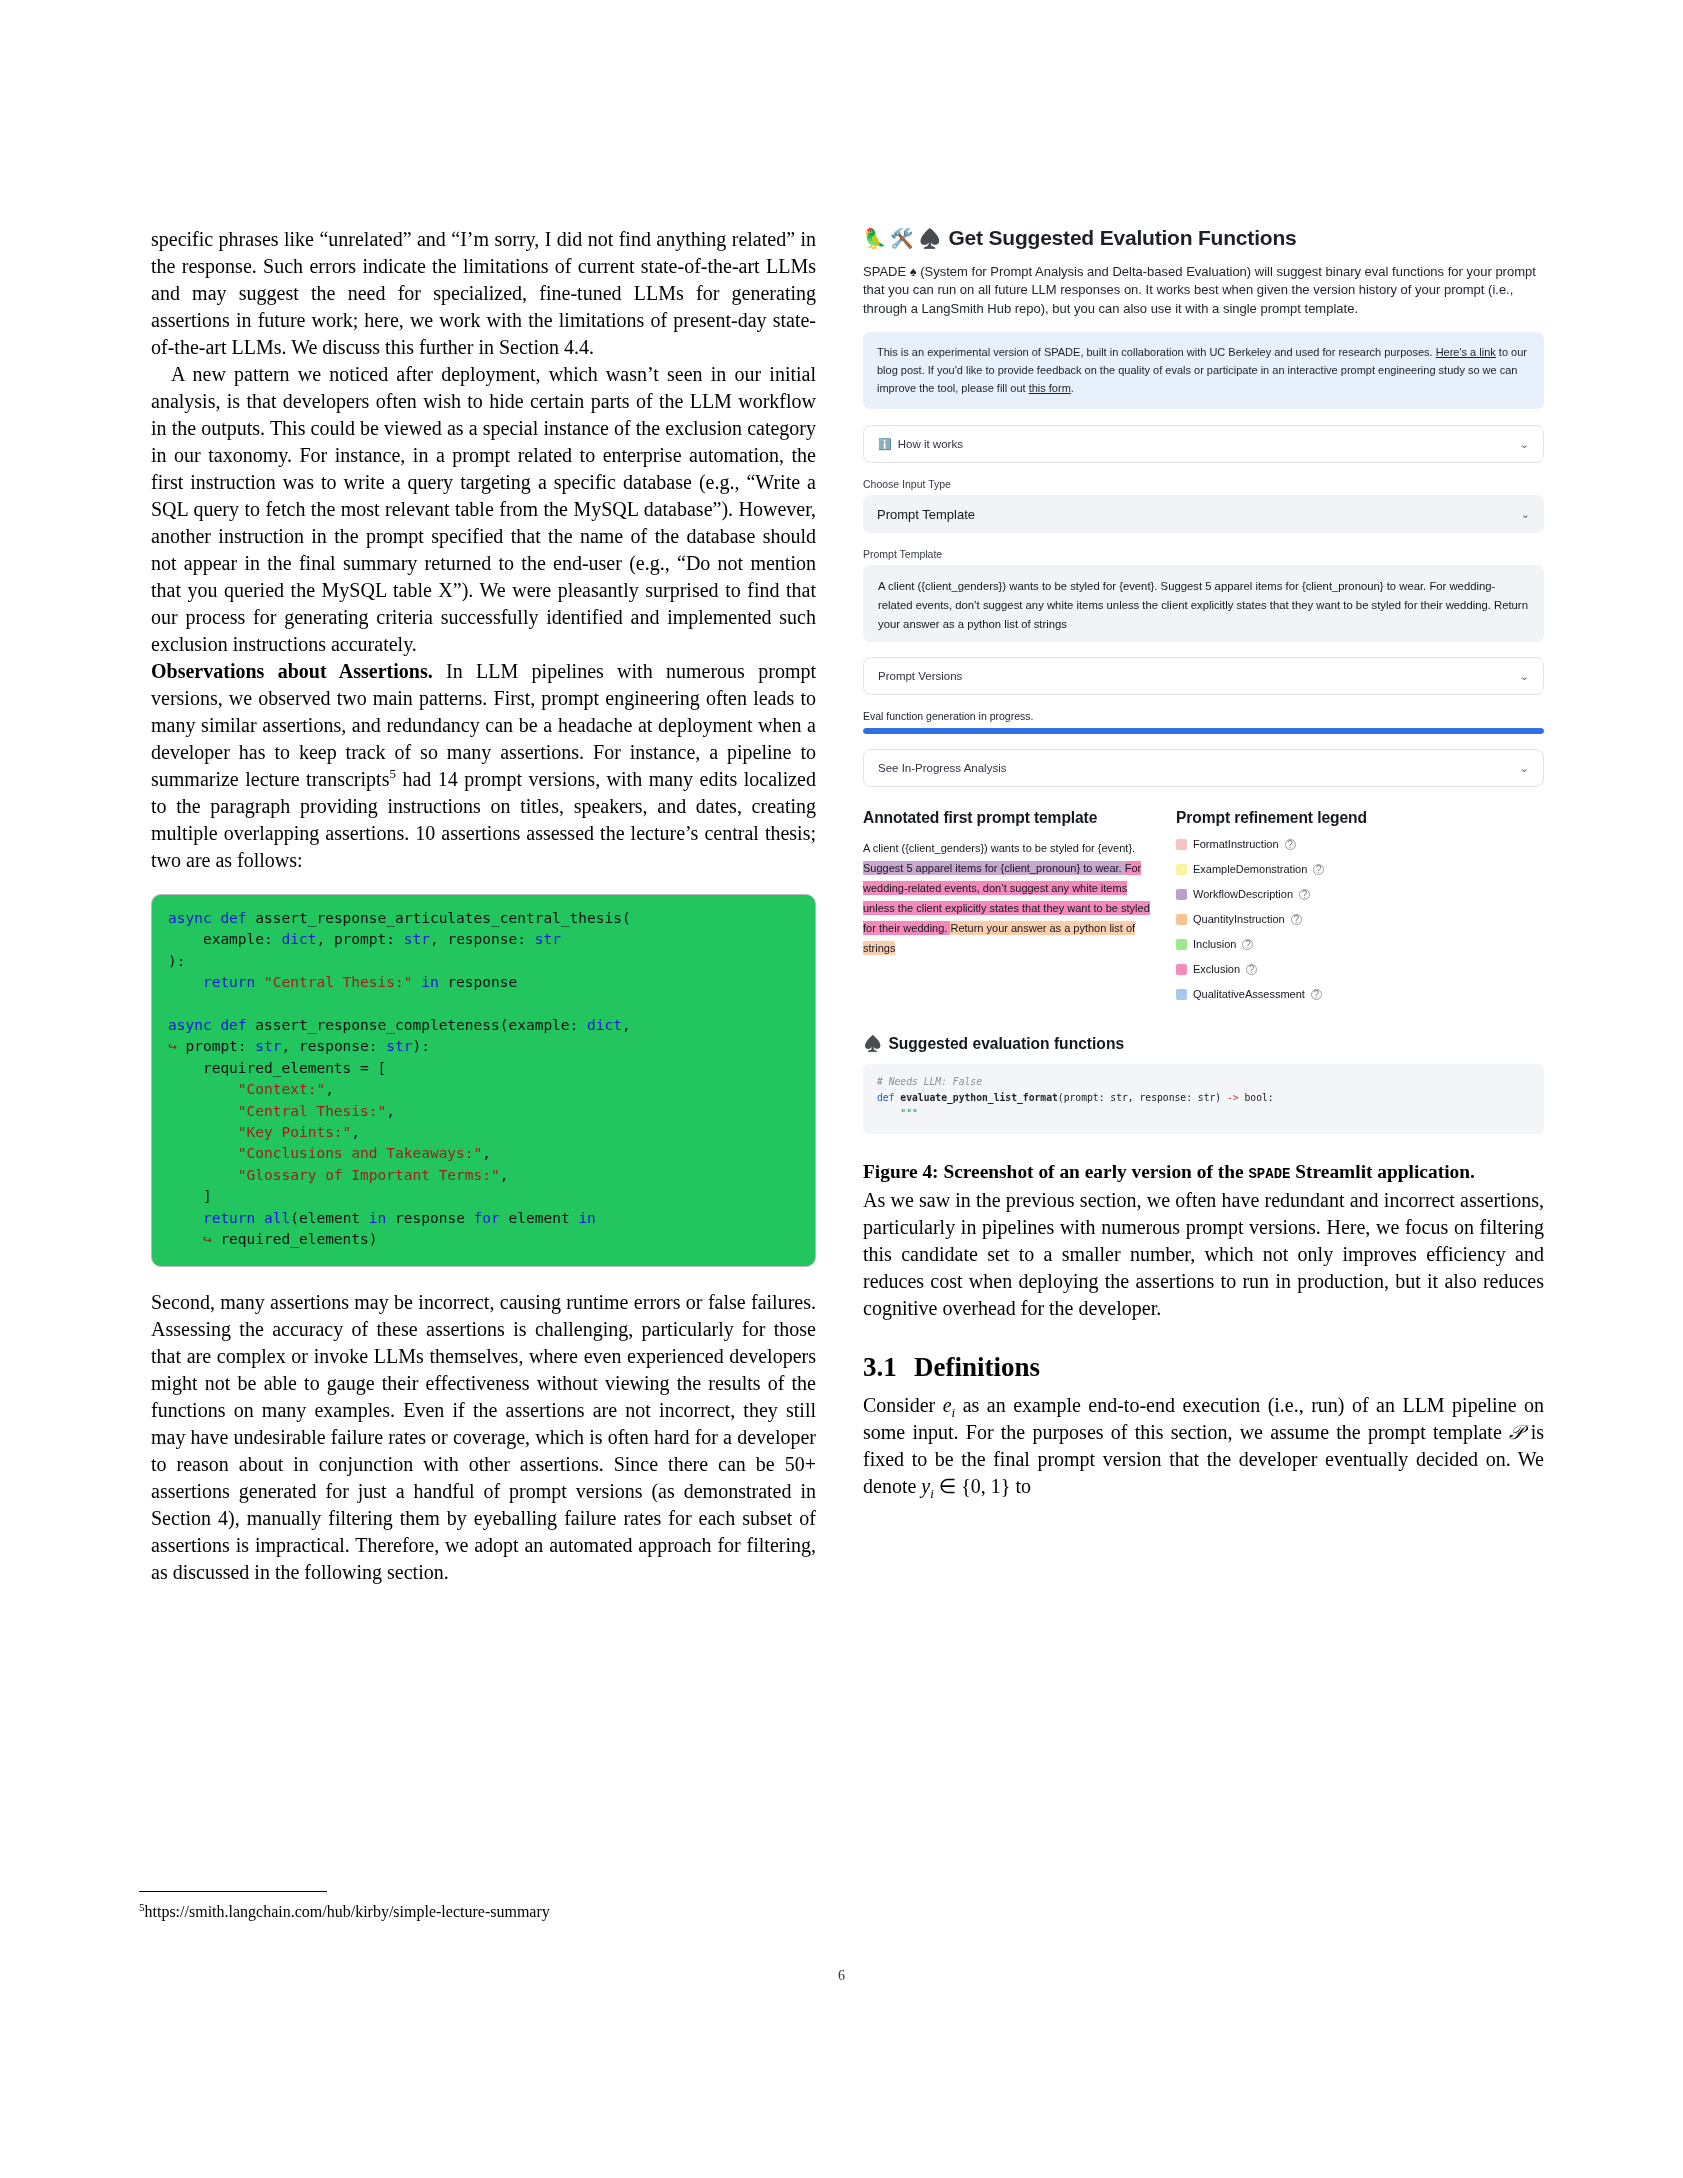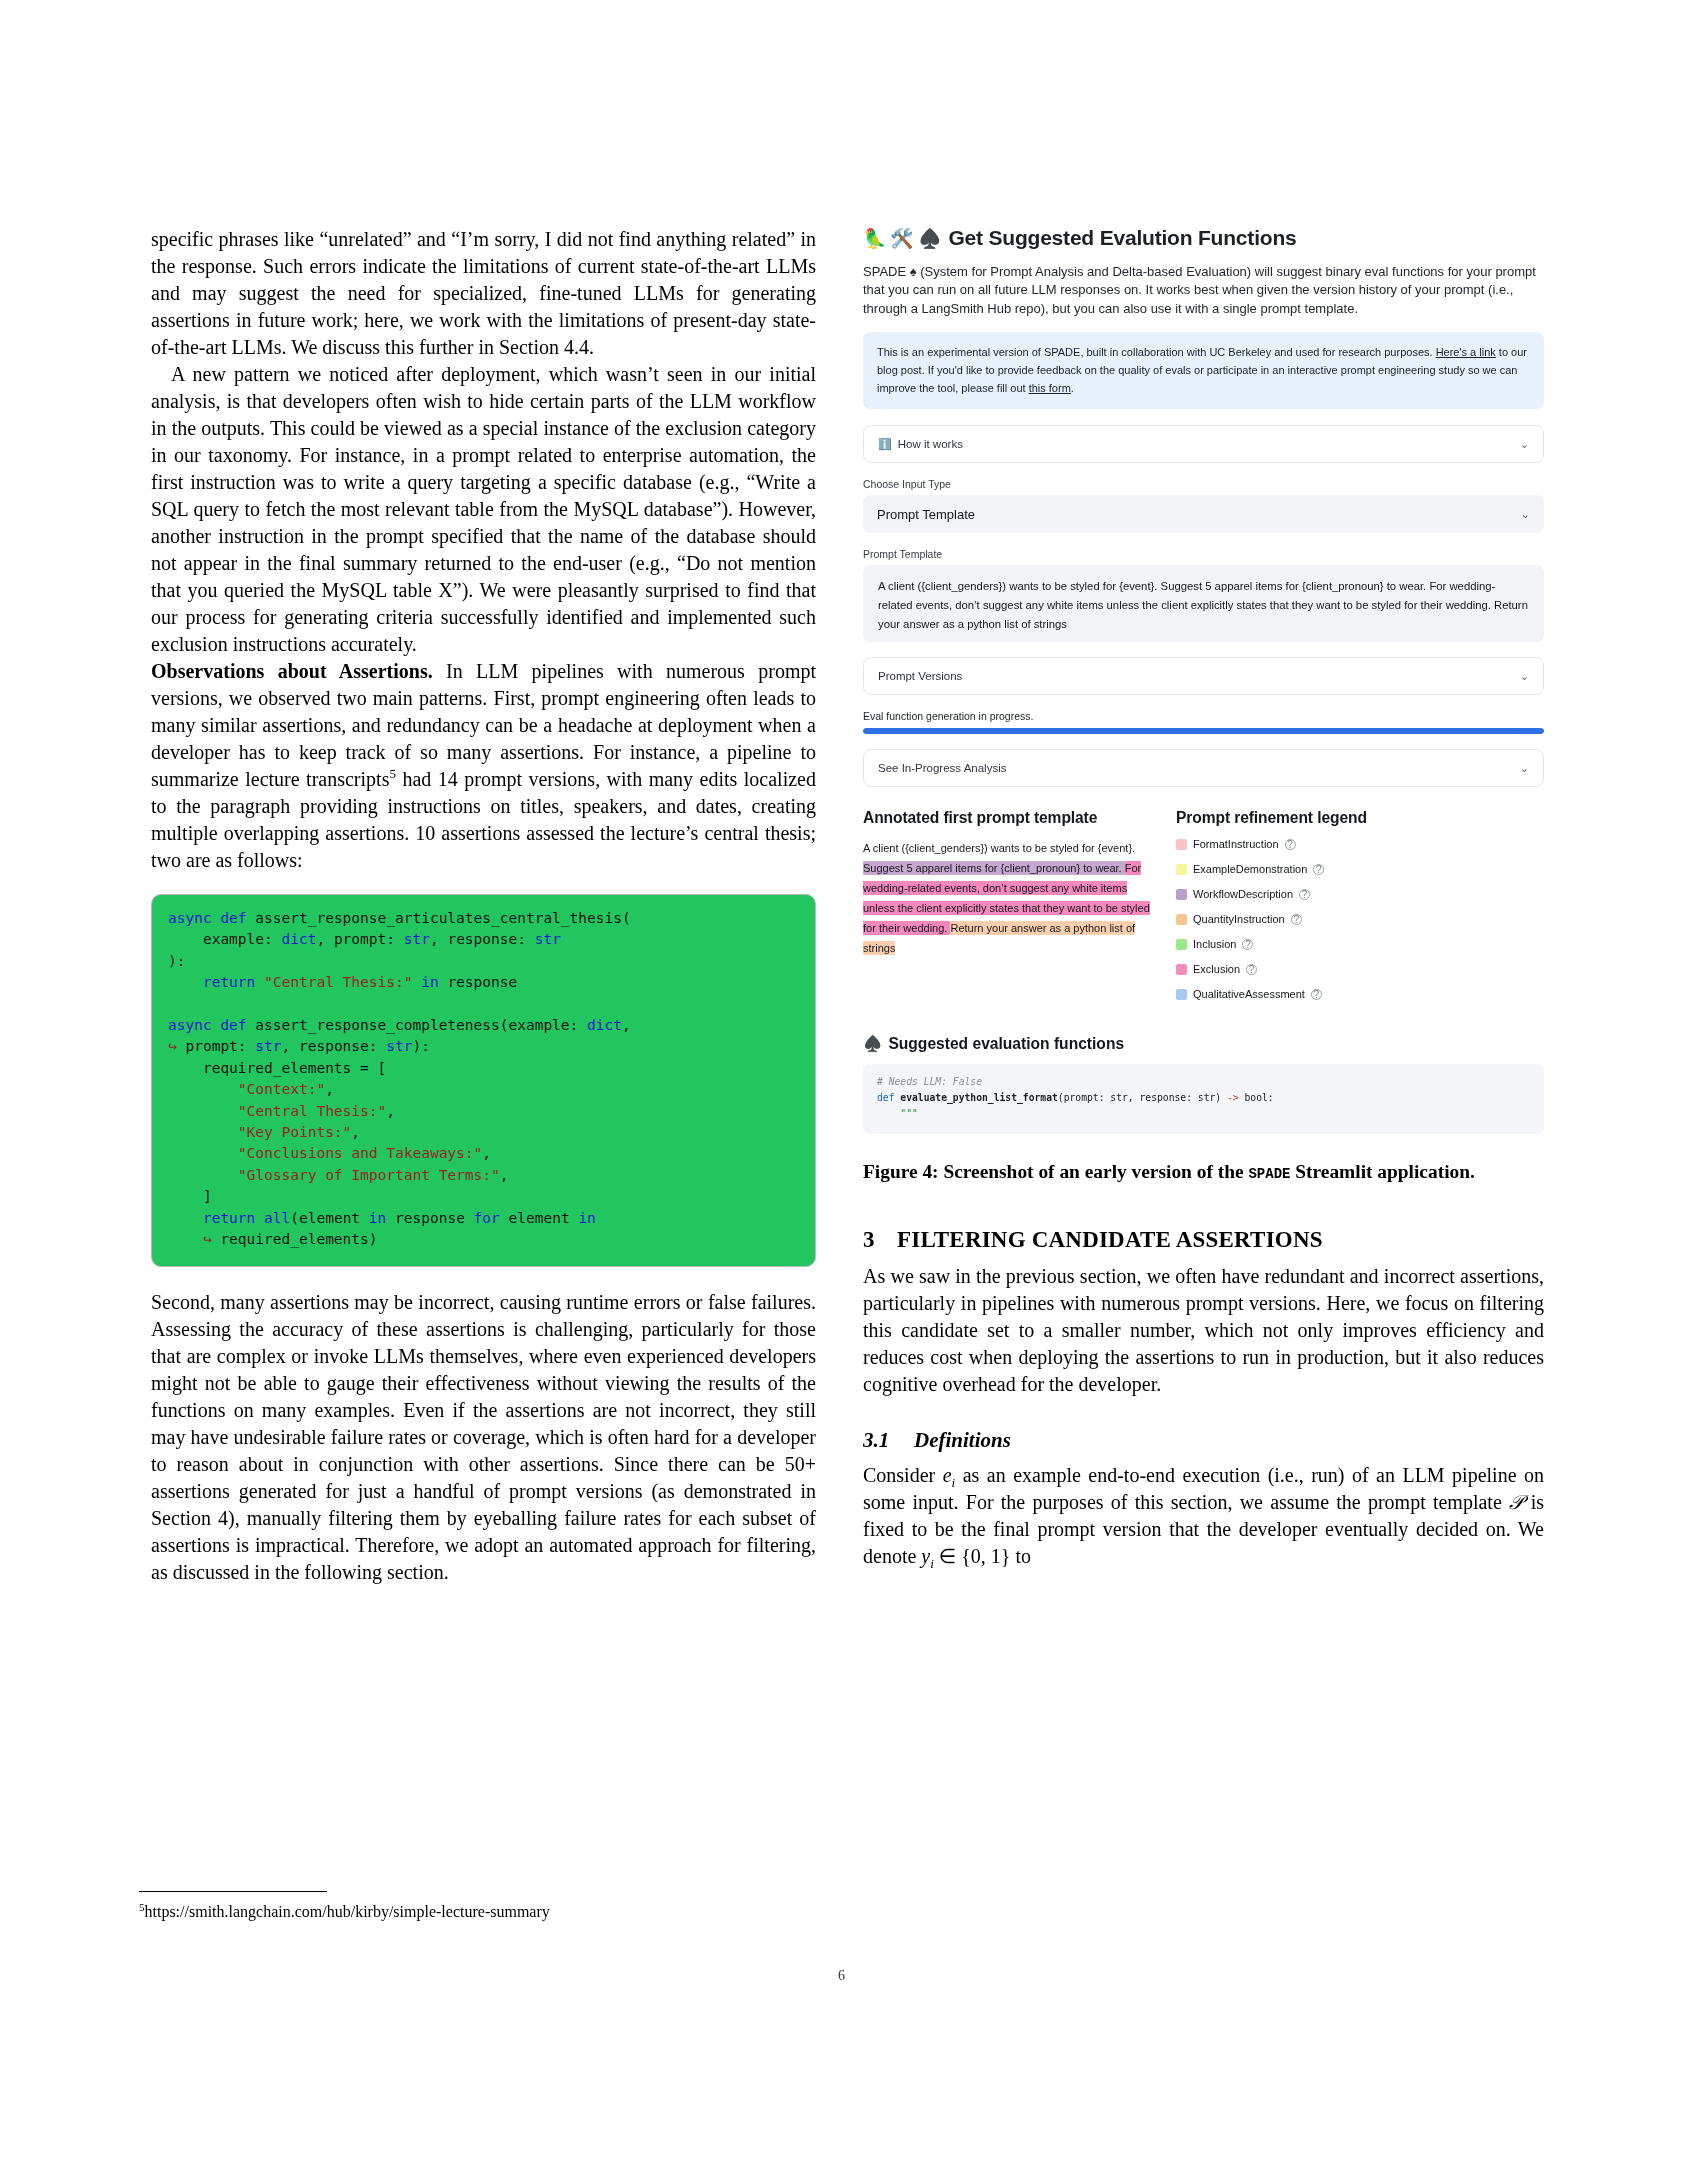--- a/index.html
+++ b/index.html
@@ -130,21 +130,21 @@
     font-weight:bold; text-align:justify;
   }
   .sc { font-variant:small-caps;font-family:Liberation Mono, monospace; }
 
   h2.sec {
     font-size:23px; font-weight:bold; margin:40px 0 10px 0;
     letter-spacing:0.2px;
   }
   h2.sec .num { display:inline-block; width:34px; }
   h3.sub {
-    font-size:21px; font-weight:bold; margin:30px 0 9px 0;font-style:italic;
+    font-size:27px; font-weight:bold; margin:30px 0 9px 0;
   }
   h3.sub .num { display:inline-block; width:51px; }
 
   .mathi { font-style:italic; font-family:"Liberation Serif", serif; }
   .msub { font-size:13px; vertical-align:sub; line-height:0; font-style:italic; }
 
   .footnote-wrap { position:absolute; left:139px; top:1891px; width:665px; }
   .fn-rule { width:188px; height:1px; background:#000; margin-bottom:9px; }
   .fn-text { font-size:16px; line-height:22px; }
   .fn-text sup { font-size:11px; vertical-align:super; line-height:0; }
@@ -296,21 +296,20 @@
       </div>
 
       <div class="sugg-code"><span class="c-com"># Needs LLM: False</span>
 <span class="c-kw">def</span> <span class="c-fn">evaluate_python_list_format</span>(prompt: str, response: str) <span class="c-op">-&gt;</span> bool:
     <span class="c-str">"""</span></div>
 
     </div>
 
     <div class="caption"><span>Figure 4: Screenshot of an early version of the </span><span class="sc">spade</span><span> Streamlit application.</span></div>
 
-    <h2 class="sec"><span class="num">3</span><span>FILTERING CANDIDATE ASSERTIONS</span></h2>
     <p class="body noindent">As we saw in the previous section, we often have redundant and incorrect assertions, particularly in pipelines with numerous prompt versions. Here, we focus on filtering this candidate set to a smaller number, which not only improves efficiency and reduces cost when deploying the assertions to run in production, but it also reduces cognitive overhead for the developer.</p>
 
     <h3 class="sub"><span class="num">3.1</span><span>Definitions</span></h3>
     <p class="body noindent"><span>Consider </span><span class="mathi">e</span><span class="msub">i</span><span> as an example end-to-end execution (i.e., run) of an LLM pipeline on some input. For the purposes of this section, we assume the prompt template </span><span class="mathi">𝒫</span><span> is fixed to be the final prompt version that the developer eventually decided on. We denote </span><span class="mathi">y</span><span class="msub">i</span><span> ∈ {0, 1} to</span></p>
   </div>
 
 </div>
 
 
 </body></html>

